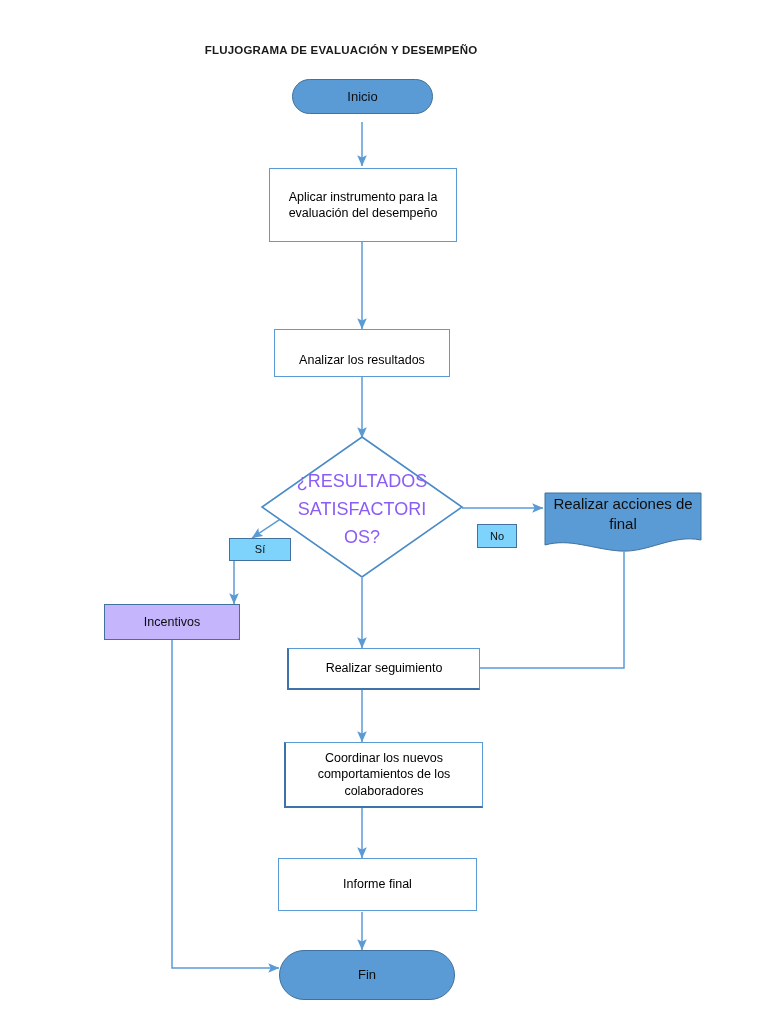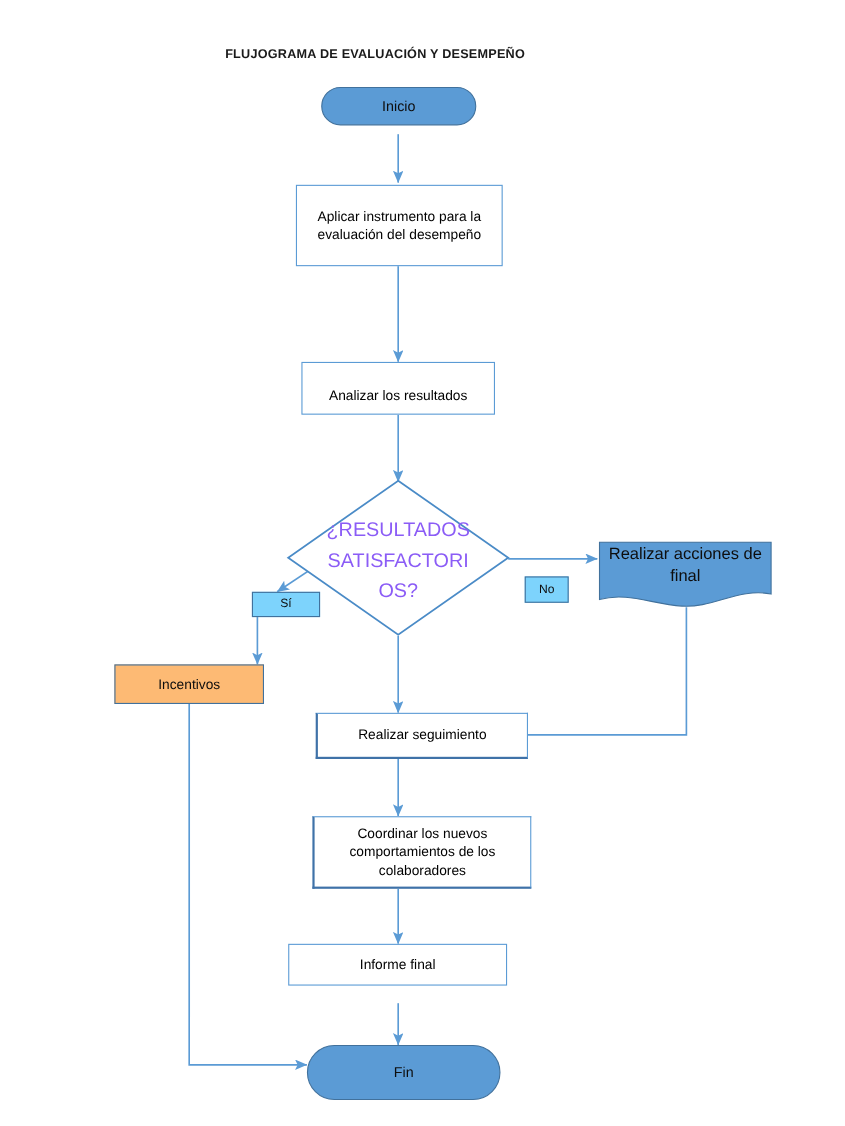--- a/index.html
+++ b/index.html
@@ -74,21 +74,21 @@
   }
   
   .chip {
     background: #7dd3fc;
     border: 1px solid #41719C;
     font-size: 11px;
     color: #0d0d0d;
   }
   
   .solid {
-    background: #fdba74;
+    background: #c4b5fd;
     border: 1px solid #41719C;
     font-size: 12.5px;
     color: #0d0d0d;
   }
   
   #decision-label {
     position: absolute;
     left: 292px;
     top: 468px;
     width: 140px;
@@ -200,21 +200,21 @@
   </div>
 
   <div class="node proc-shadow" style="left:266px; top:742px; width:199px; height:66px;">
     <div>
       <span class="txt-line">Coordinar los nuevos</span>
       <span class="txt-line">comportamientos de los</span>
       <span class="txt-line">colaboradores</span>
     </div>
   </div>
 
-  <div class="node proc" style="left:262px; top:858px; width:199px; height:38px;">
+  <div class="node proc" style="left:278px; top:858px; width:199px; height:53px;">
     <span>Informe final</span>
   </div>
 
   <div class="node pill" style="left:279px; top:950px; width:176px; height:50px;">
     <span>Fin</span>
   </div>
 
 </div>
 
 </body></html>

